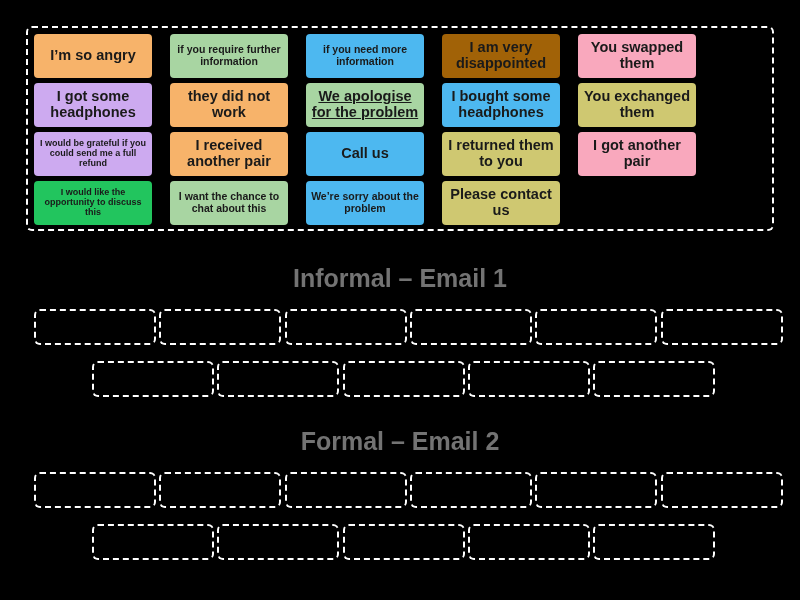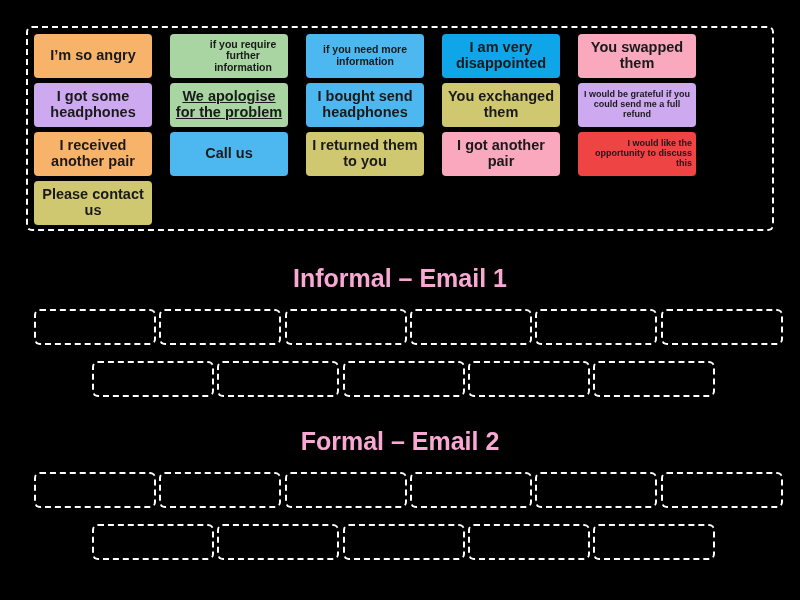--- a/index.html
+++ b/index.html
@@ -53,21 +53,21 @@
   .tile.big   { font-size: 14.5px; font-weight: 700; }
   .tile.small { font-size: 10.5px; font-weight: 700; }
   .tile.tiny  { font-size: 9px;   font-weight: 700; }
 
   
   .section-title {
     position: absolute;
     width: 100%;
     left: 0;
     text-align: center;
-    color: #f9a8d4;
+    color: #737373;
     font-size: 25px;
     font-weight: 700;
   }
   #title-informal { top: 264px; }
   #title-formal   { top: 427px; }
 
   
   .drop-row {
     position: absolute;
     display: flex;
@@ -86,34 +86,37 @@
   #formal-row2   { left: 92px; top: 524px; }
 </style>
 </head>
 <body>
 
 <div id="stage">
 
   <div class="bank">
     <div class="bank-grid" id="bank-grid">
         <div class="tile big" style="background: rgb(247, 179, 106);">I’m so angry</div>
-        <div class="tile small" style="background: rgb(168, 213, 162); padding-left: 32px;">if you require further information</div>
+        <div class="tile small" style="background: rgb(168, 213, 162);">if you require further information</div>
         <div class="tile small" style="background: rgb(77, 184, 240);">if you need more information</div>
-        <div class="tile big" style="background: #0ea5e9;">I am very disappointed</div>
+        <div class="tile big" style="background: #a16207;">I am very disappointed</div>
         <div class="tile big" style="background: rgb(249, 168, 189);">You swapped them</div>
         <div class="tile big" style="background: rgb(205, 170, 240);">I got some headphones</div>
+        <div class="tile big" style="background: rgb(247, 179, 106);">they did not work</div>
         <div class="tile big" style="background: rgb(168, 213, 162); text-decoration: underline;">We apologise for the problem</div>
-        <div class="tile big" style="background: rgb(77, 184, 240);">I bought send headphones</div>
+        <div class="tile big" style="background: rgb(77, 184, 240);">I bought some headphones</div>
         <div class="tile big" style="background: rgb(207, 200, 113);">You exchanged them</div>
         <div class="tile tiny" style="background: rgb(205, 170, 240);">I would be grateful if you could send me a full refund</div>
         <div class="tile big" style="background: rgb(247, 179, 106);">I received another pair</div>
         <div class="tile big" style="background: rgb(77, 184, 240);">Call us</div>
         <div class="tile big" style="background: rgb(207, 200, 113);">I returned them to you</div>
         <div class="tile big" style="background: rgb(249, 168, 189);">I got another pair</div>
-        <div class="tile tiny" style="background: #ef4444; text-align: right;">I would like the opportunity to discuss this</div>
+        <div class="tile tiny" style="background: #22c55e;">I would like the opportunity to discuss this</div>
+        <div class="tile small" style="background: rgb(168, 213, 162);">I want the chance to chat about this</div>
+        <div class="tile small" style="background: rgb(77, 184, 240);">We’re sorry about the problem</div>
         <div class="tile big" style="background: rgb(207, 200, 113);">Please contact us</div>
       </div>
   </div>
 
   <div class="section-title" id="title-informal">Informal – Email 1</div>
 
   <div class="drop-row" id="informal-row1">
       <div class="slot" style="width: 122px; margin-left: 0px;"></div>
       <div class="slot" style="width: 122px; margin-left: 3px;"></div>
       <div class="slot" style="width: 122px; margin-left: 4px;"></div>

